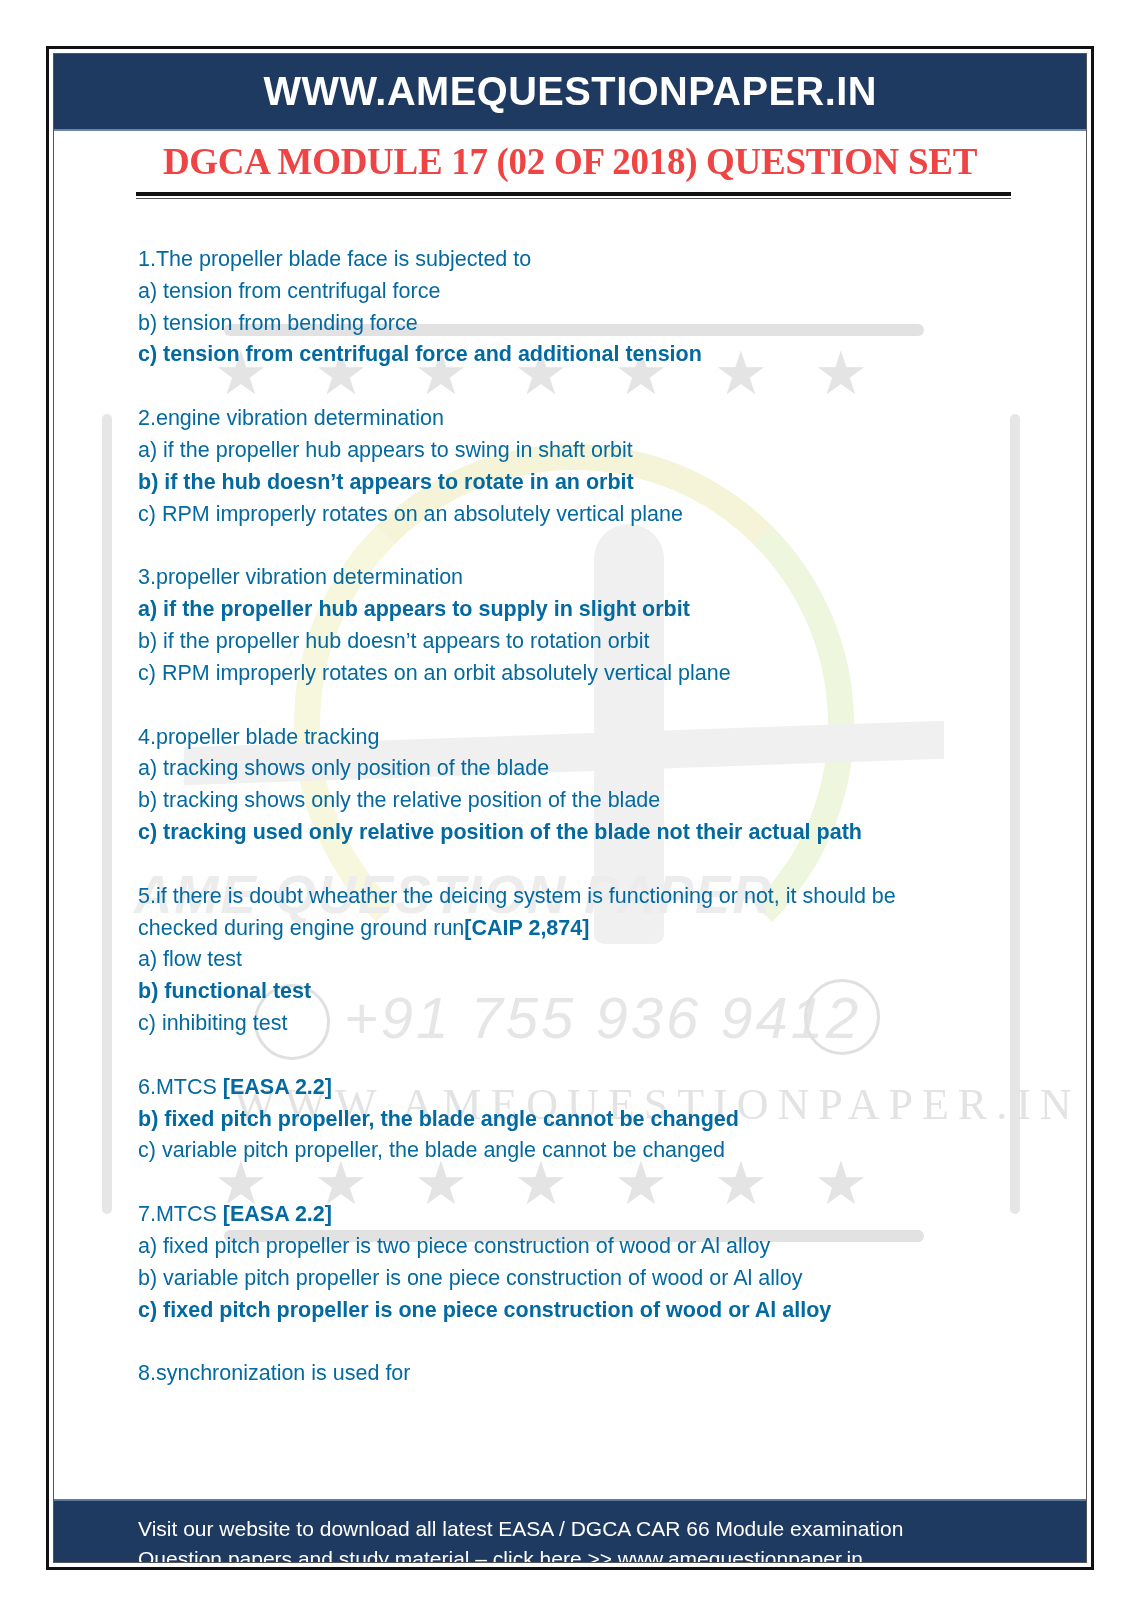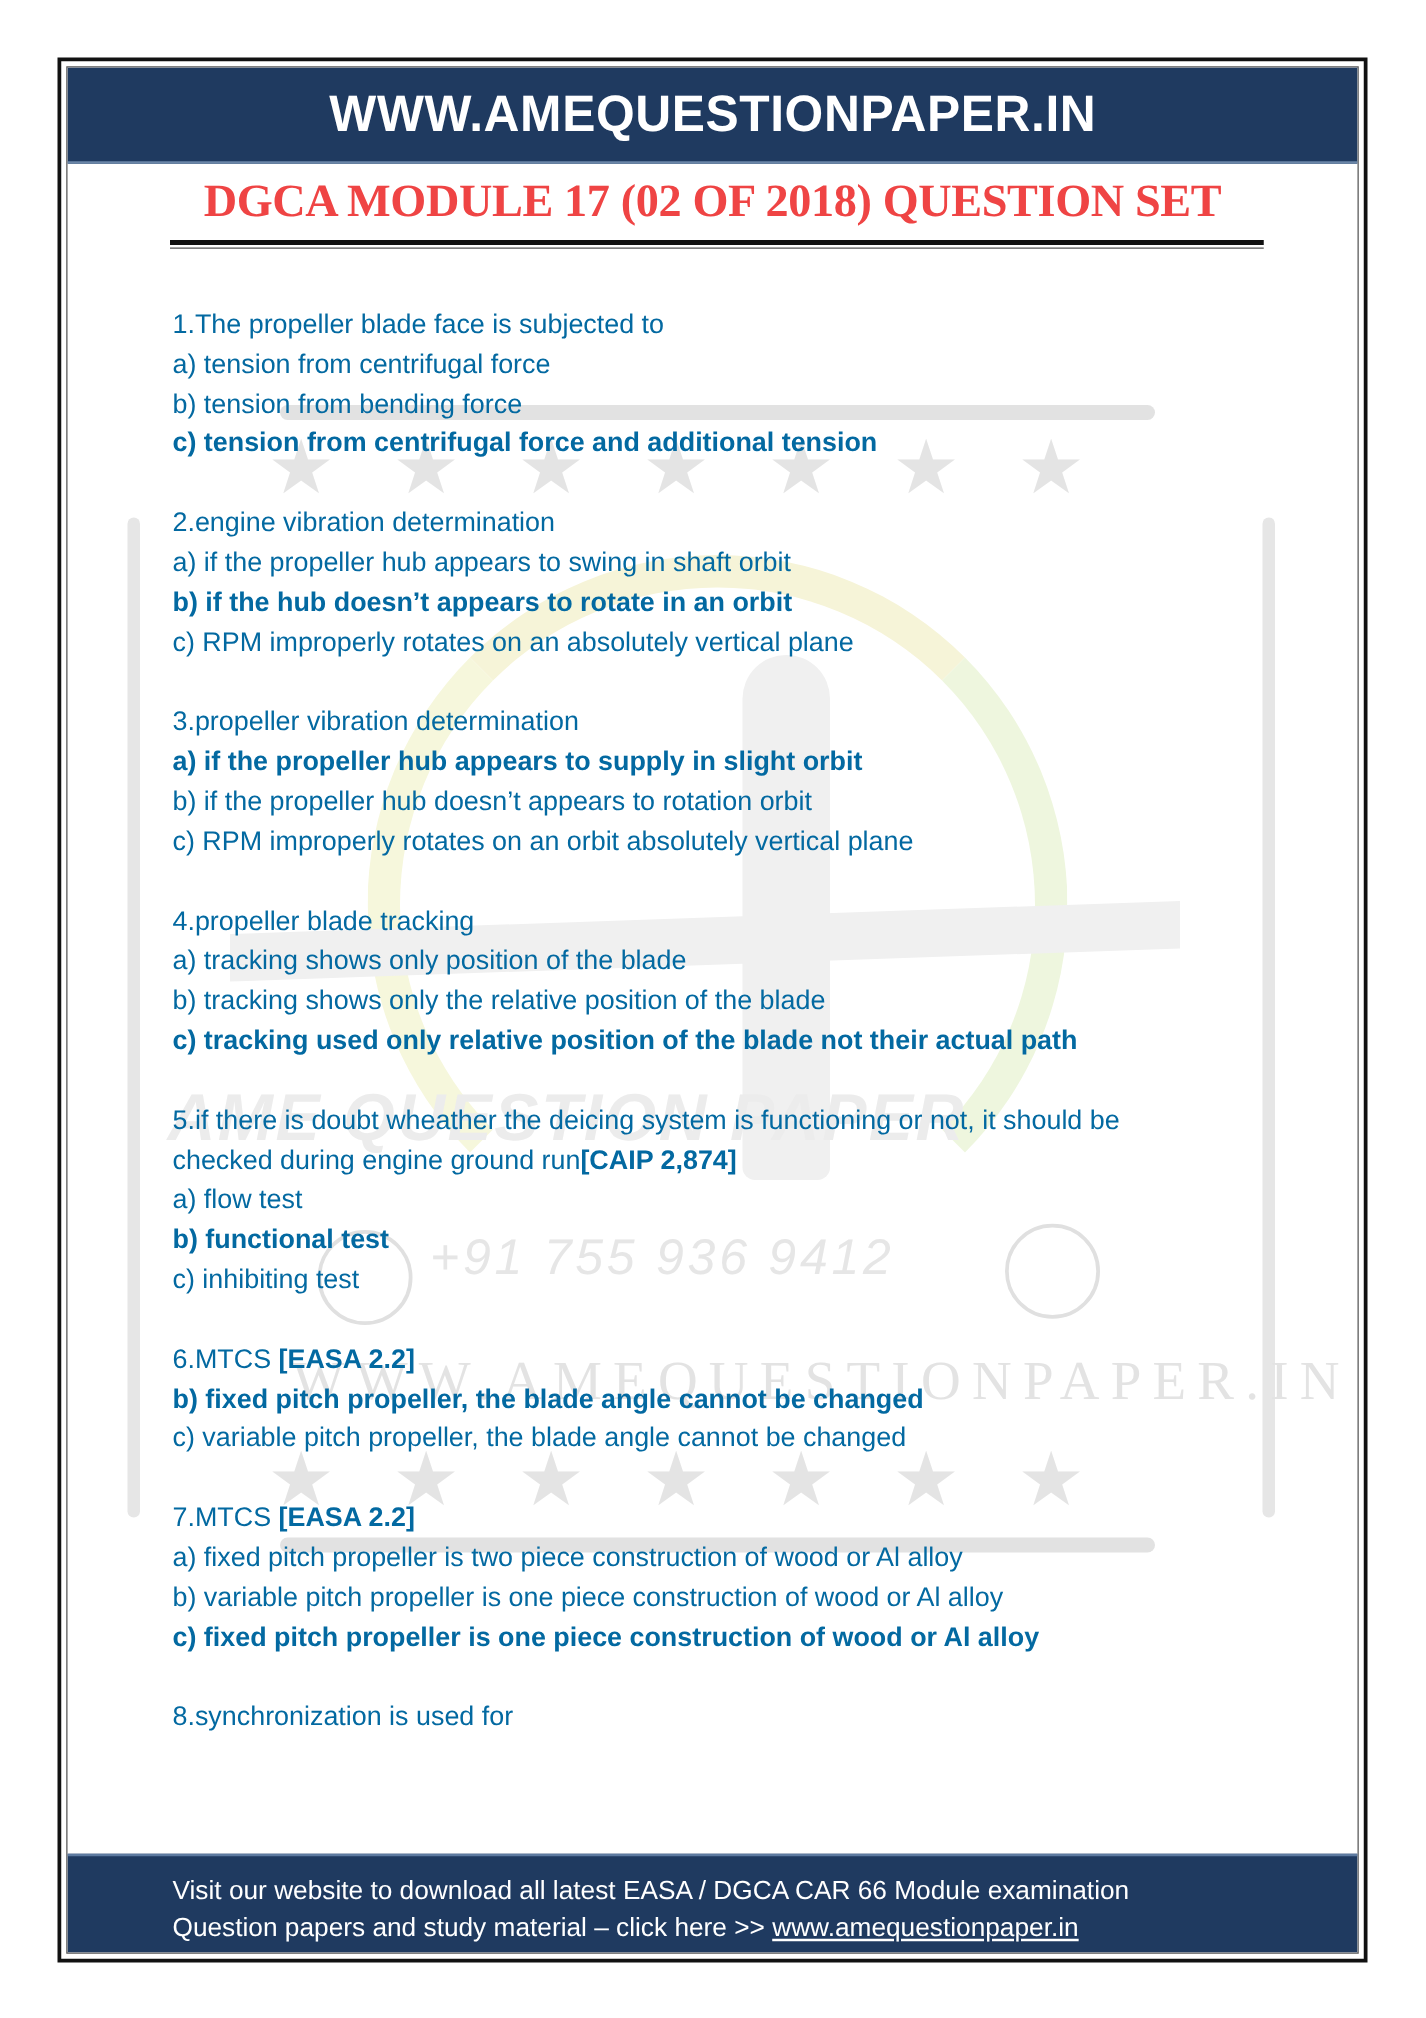--- a/index.html
+++ b/index.html
@@ -32,21 +32,21 @@
   .title-rule2 {
     position:absolute; left:82px; width:875px; top:144px; height:1px; background:#555;
   }
   
   .wm { position:absolute; pointer-events:none; }
   .wm-text-big {
     position:absolute; left:80px; top:810px; font-size:53px; font-weight:bold; font-style:italic;
     color:#ececec; letter-spacing:2px; white-space:nowrap;
   }
   .wm-phone {
-    position:absolute; left:290px; top:930px; font-size:40px; font-style:italic;
+    position:absolute; left:290px; top:930px; font-size:58px; font-style:italic;
     color:#e6e6e6; letter-spacing:3px; white-space:nowrap;
   }
   .wm-site {
     position:absolute; left:180px; top:1025px; font-family:"Liberation Serif", serif;
     font-size:44px; color:#e3e3e3; letter-spacing:9px; white-space:nowrap;
   }
   .wm-bar { position:absolute; height:12px; background:#e2e2e2; border-radius:6px; }
   .wm-star { position:absolute; color:#e4e4e4; font-size:60px; line-height:60px; }
   .wm-arc {
     position:absolute; left:240px; top:390px; width:560px; height:560px; border-radius:50%;
@@ -62,21 +62,21 @@
     position:absolute; left:84px; top:190px; right:60px;
     font-family:"Liberation Sans", sans-serif; font-size:21.5px; color:#0369a1; line-height:31.8px;
   }
   .q-block { margin-bottom:32px; }
   .line { white-space:nowrap; }
   .line.wrap { white-space:normal; }
   .bold { font-weight:bold; }
   .ref { font-weight:bold; }
 
   .footer-banner {
-    position:absolute; left:0; right:0; bottom:0; height:79px; background:#1f3a60;
+    position:absolute; left:0; right:0; bottom:0; height:63px; background:#1f3a60;
     border-top:2px solid #5d7aa0; color:#fff;
     font-family:"Liberation Sans", sans-serif; font-size:21px; line-height:30px;
     padding:13px 0 0 84px; box-sizing:border-box;
   }
   .footer-banner a { color:#fff; text-decoration:underline; }
 </style>
 </head>
 <body>
 
 <div class="page-frame">

